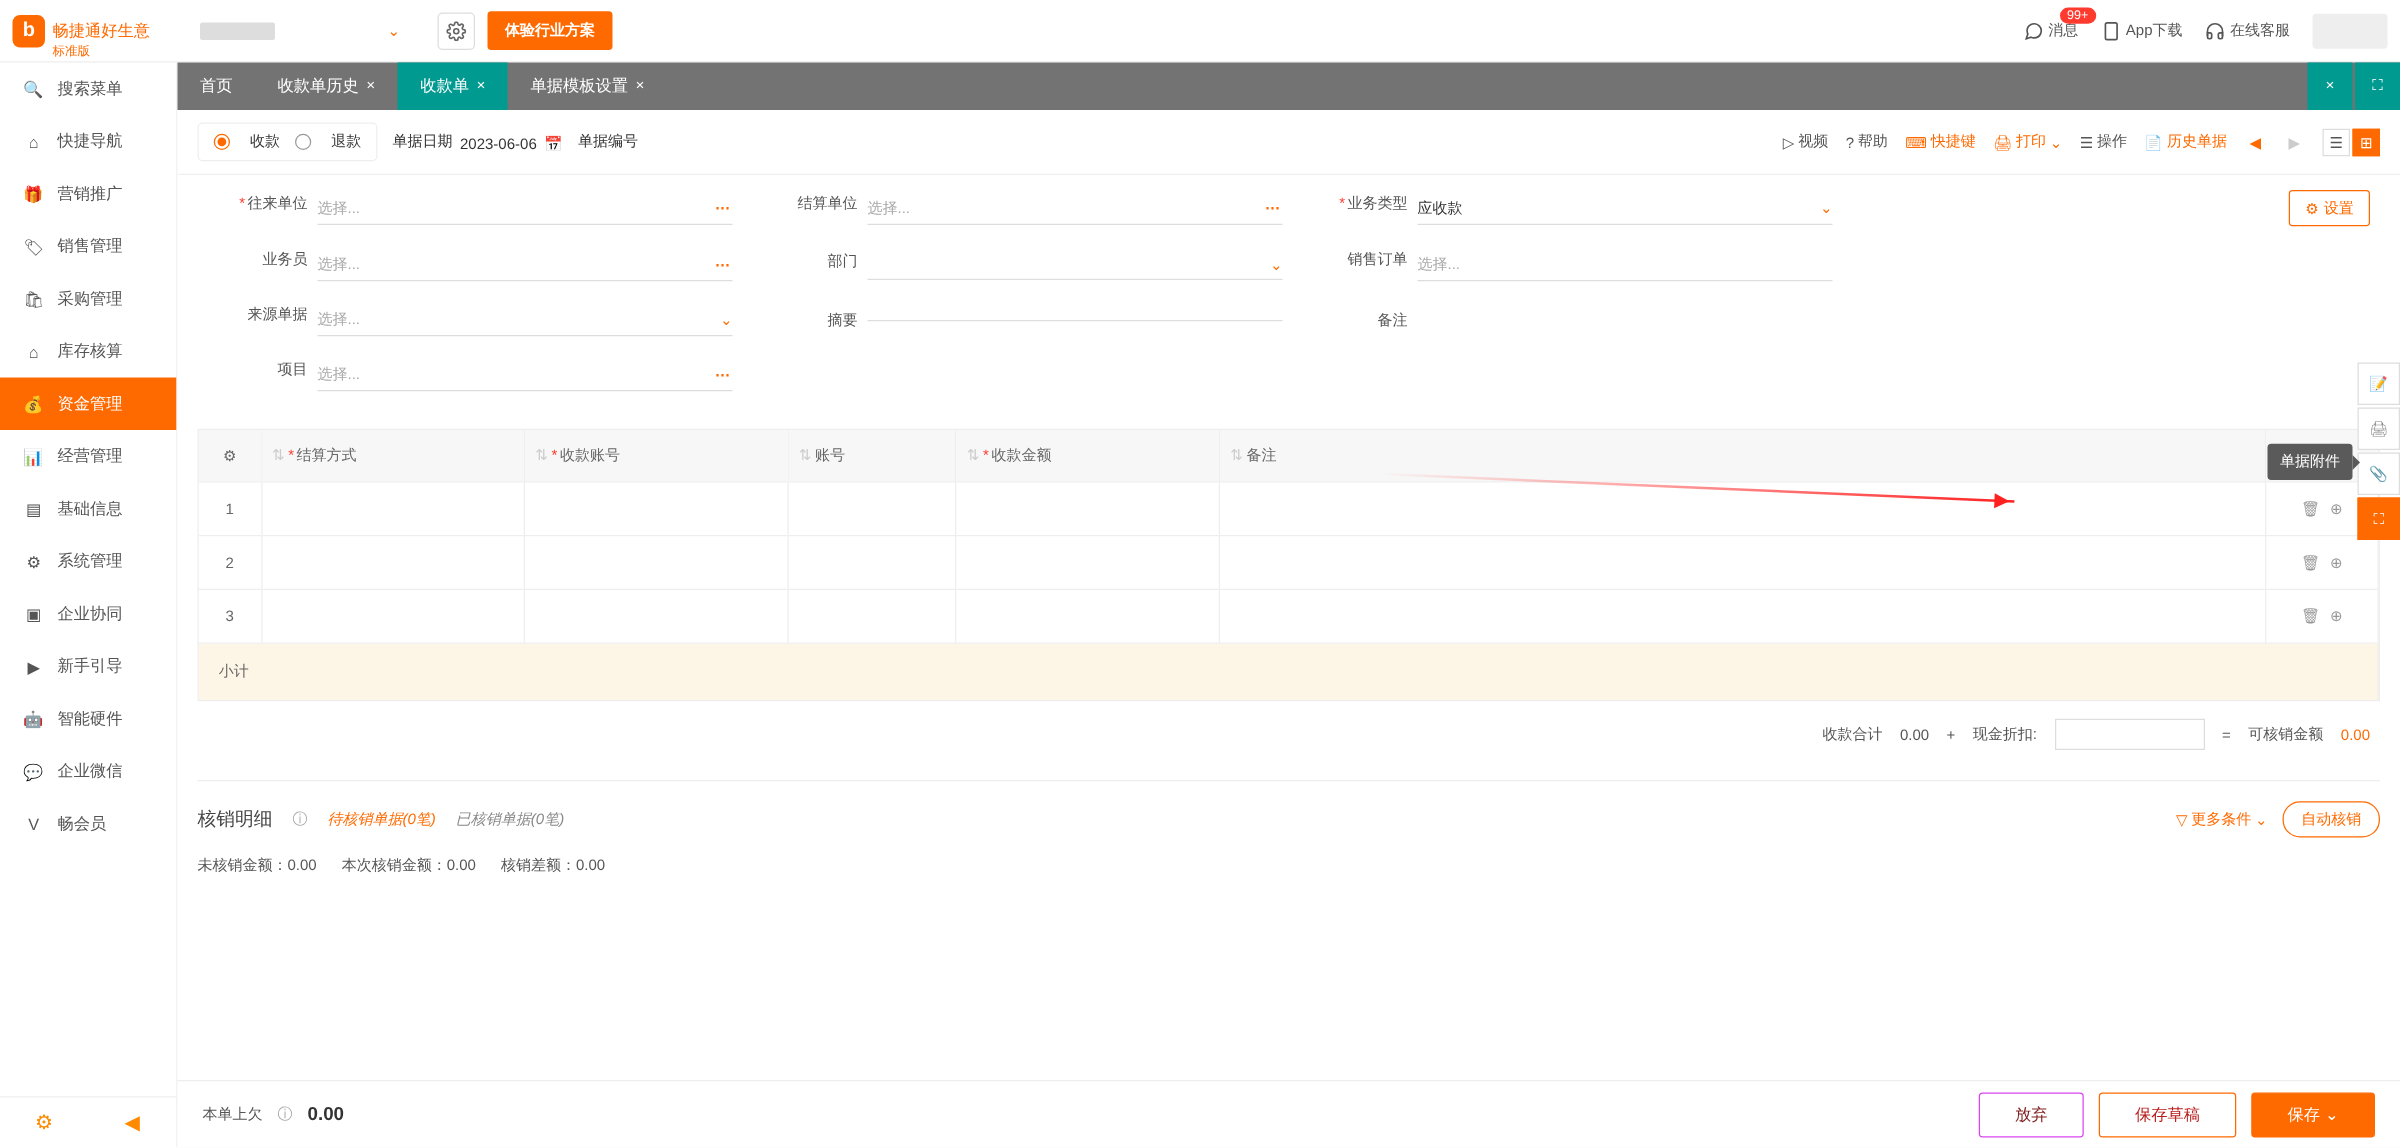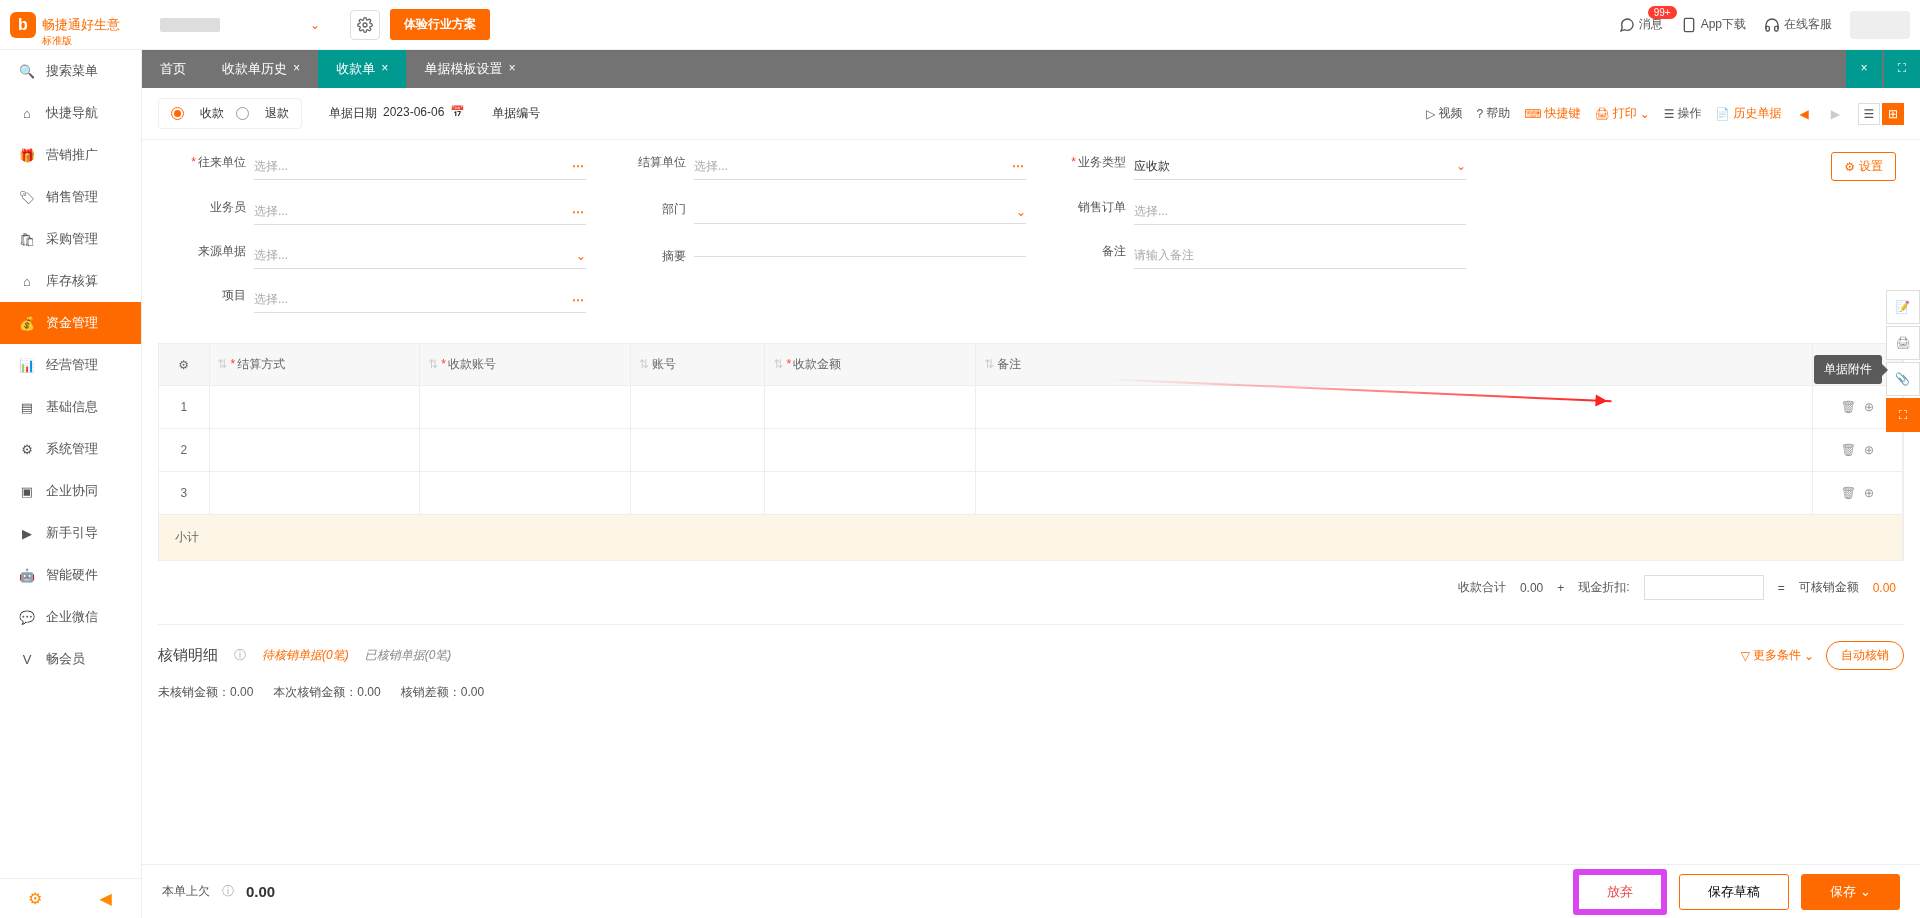--- a/index.html
+++ b/index.html
@@ -41,21 +41,21 @@
     
     .content { flex: 1; overflow-y: auto; padding: 0; background: #fff; position: relative; }
     
     
     .toolbar-row { display: flex; align-items: center; padding: 10px 16px; gap: 12px; border-bottom: 1px solid #f0f0f0; }
     .radio-group { display: flex; gap: 12px; border:1px solid #eee; padding: 6px 12px; border-radius: 4px;}
     .radio { display: flex; align-items: center; gap: 16px; cursor:pointer; }
     .radio-circle { width:13px; height:13px; border:1px solid #999; border-radius:50%; display:flex; align-items:center; justify-content:center; }
     .radio-circle.on { border-color:#ff6a00; }
     .radio-circle.on::after { content:''; width:7px; height:7px; background:#ff6a00; border-radius:50%; }
-    .toolbar-field { display: flex; align-items: flex-start; gap: 6px; margin-left: 15px; }
+    .toolbar-field { display: flex; align-items: flex-end; gap: 6px; }
     .date-val { color: #333; }
     .cal-icon { color: #ff6a00; }
     .toolbar-right { margin-left:auto; display:flex; align-items:center; gap:14px; color:#555; }
     .tool-link { display:flex; align-items:center; gap:3px; cursor:pointer; }
     .tool-link.orange { color: #ff6a00; }
     .view-switch { display:flex; gap:2px; }
     .vs-btn { width:22px; height:22px; border:1px solid #ddd; display:flex; align-items:center; justify-content:center; cursor:pointer; }
     .vs-btn.on { background:#ff6a00; color:#fff; border-color:#ff6a00; }
     .nav-arrow { color:#ff6a00; cursor:pointer; padding:0 4px; }
     
@@ -96,22 +96,22 @@
     .wo-stats { display:flex; gap:20px; padding: 14px 0; color:#555; }
     .wo-right { margin-left:auto; display:flex; gap:12px; align-items:center; }
     .more-filter { color:#ff6a00; cursor:pointer; display:flex; align-items:center; gap:3px; }
     .auto-btn { border:1px solid #ff6a00; color:#ff6a00; padding:5px 14px; border-radius:14px; cursor:pointer; }
     
     
     .footer-bar { height: 54px; border-top:1px solid #eee; background:#fff; display:flex; align-items:center; padding: 0 20px; gap: 12px; }
     .owe-text { color:#555; }
     .owe-val { font-weight:bold; font-size:15px; }
     .btn { padding: 8px 28px; border-radius:3px; cursor:pointer; font-size:13px; display:flex; align-items:center; gap:4px; }
-    .btn-default { border:6px solid #d946ef; color:#ef4444; background:#fff; }
-    .btn-outline { border:1px solid #ff6a00; color:#000000; background:#fff; }
+    .btn-default { border:1px solid #d946ef; color:#7f1d1d; background:#fff; }
+    .btn-outline { border:1px solid #ff6a00; color:#b91c1c; background:#fff; }
     .btn-primary { background:#ff6a00; color:#fff; border:1px solid #ff6a00; }
     .footer-bar .spacer { flex:1; }
     
     
     .float-right { position:absolute; right:0; top:240px; display:flex; flex-direction:column; gap:2px; }
     .float-btn { width:34px; height:34px; background:#fff; border:1px solid #ddd; display:flex; align-items:center; justify-content:center; color:#888; cursor:pointer; }
     .float-btn.orange { background:#ff6a00; color:#fff; border-color:#ff6a00; }
     
     
     .attach-tip { position:absolute; right:38px; top:305px; background:#5a5a5a; color:#fff; padding:6px 10px; border-radius:3px; font-size:12px; }
@@ -378,23 +378,20 @@
               </div>
           </div>
           <div class="form-cell">
             <span class="f-label">摘要</span>
             <div class="f-control">
                 <span></span>
               </div>
           </div>
           <div class="form-cell">
             <span class="f-label">备注</span>
-            <div class="f-control">
-                <span>请输入备注</span>
-              </div>
           </div>
           <div style="width:80px"></div>
         </div>
         <div class="form-row">
           <div class="form-cell">
             <span class="f-label">项目</span>
             <div class="f-control">
                 <span>选择...</span>
                 <span class="dots">⋯</span>
               </div>

